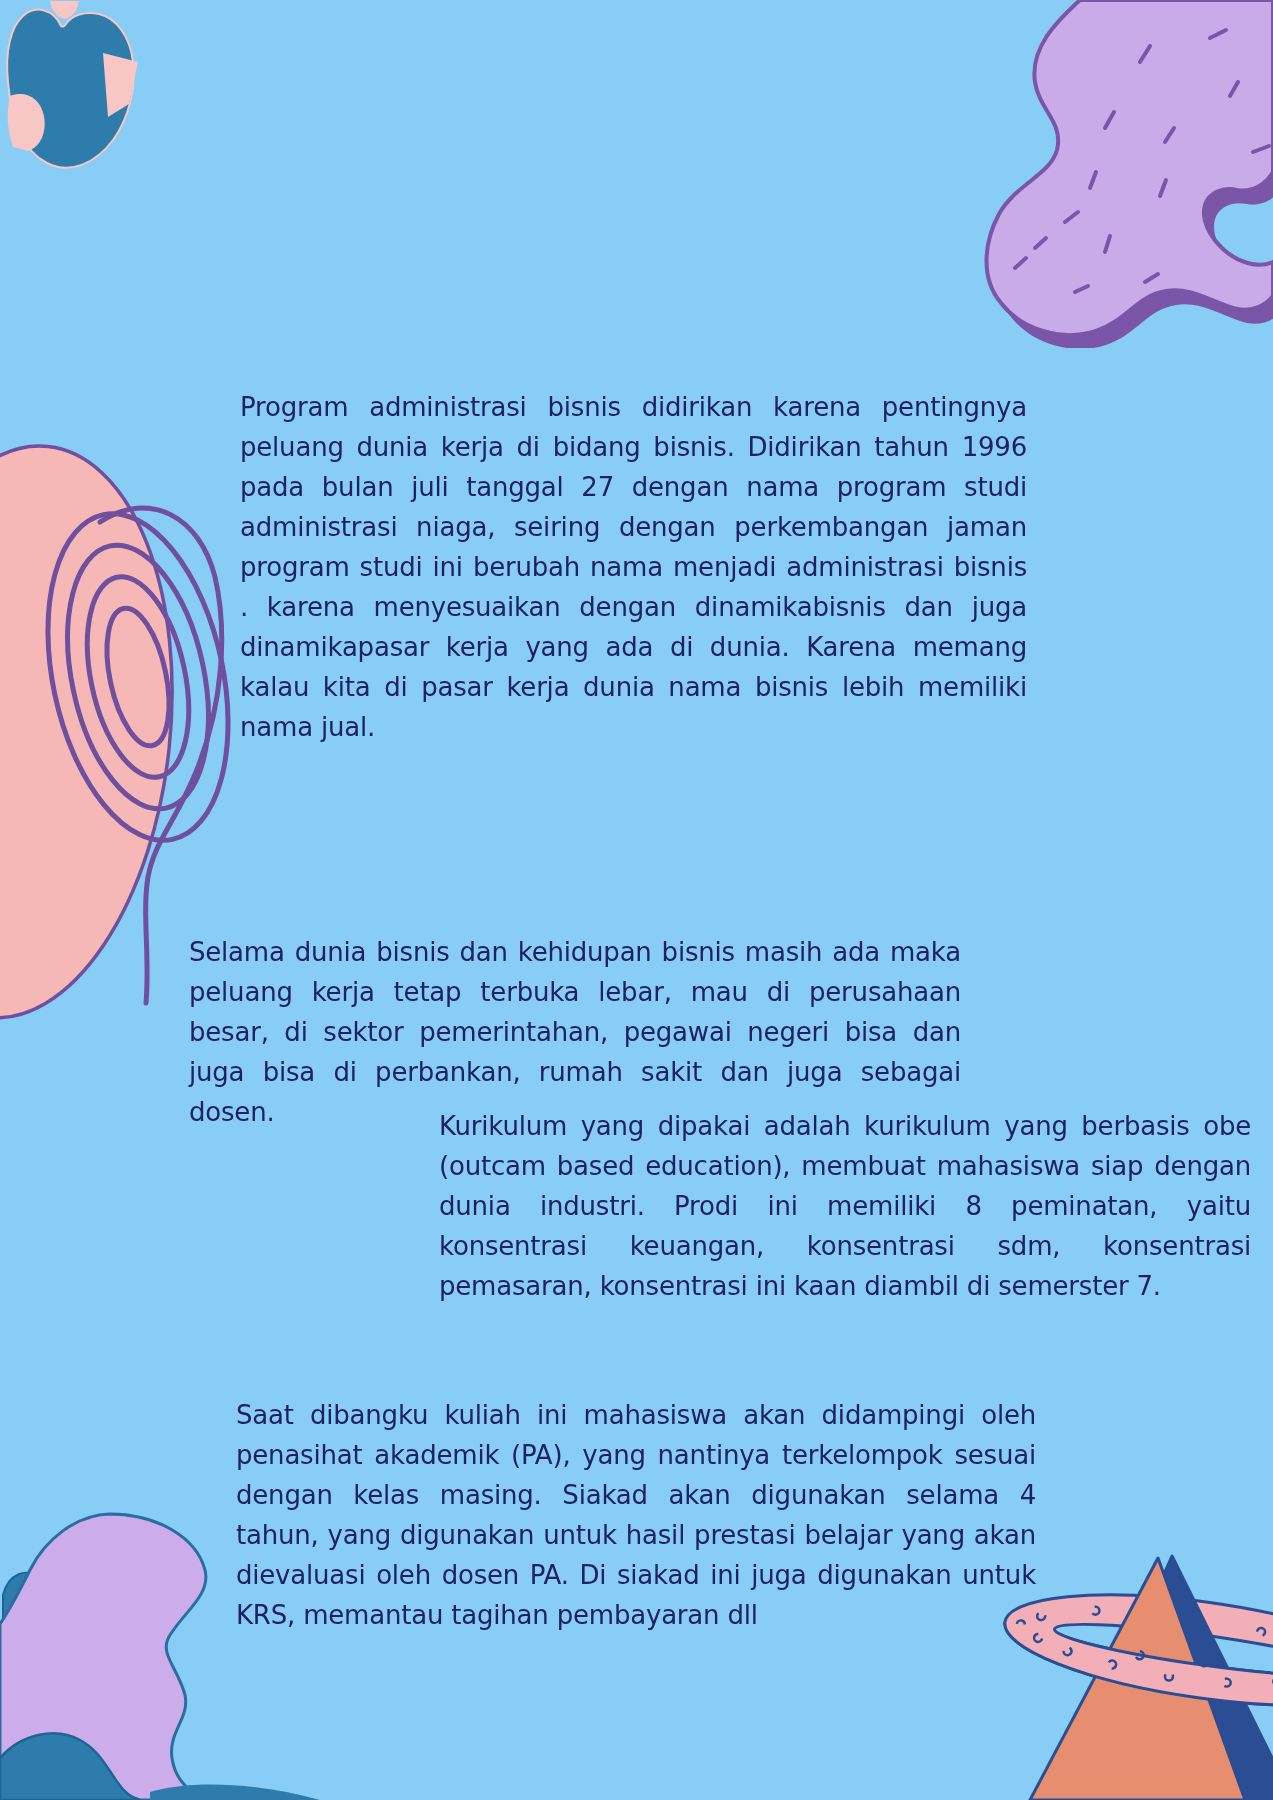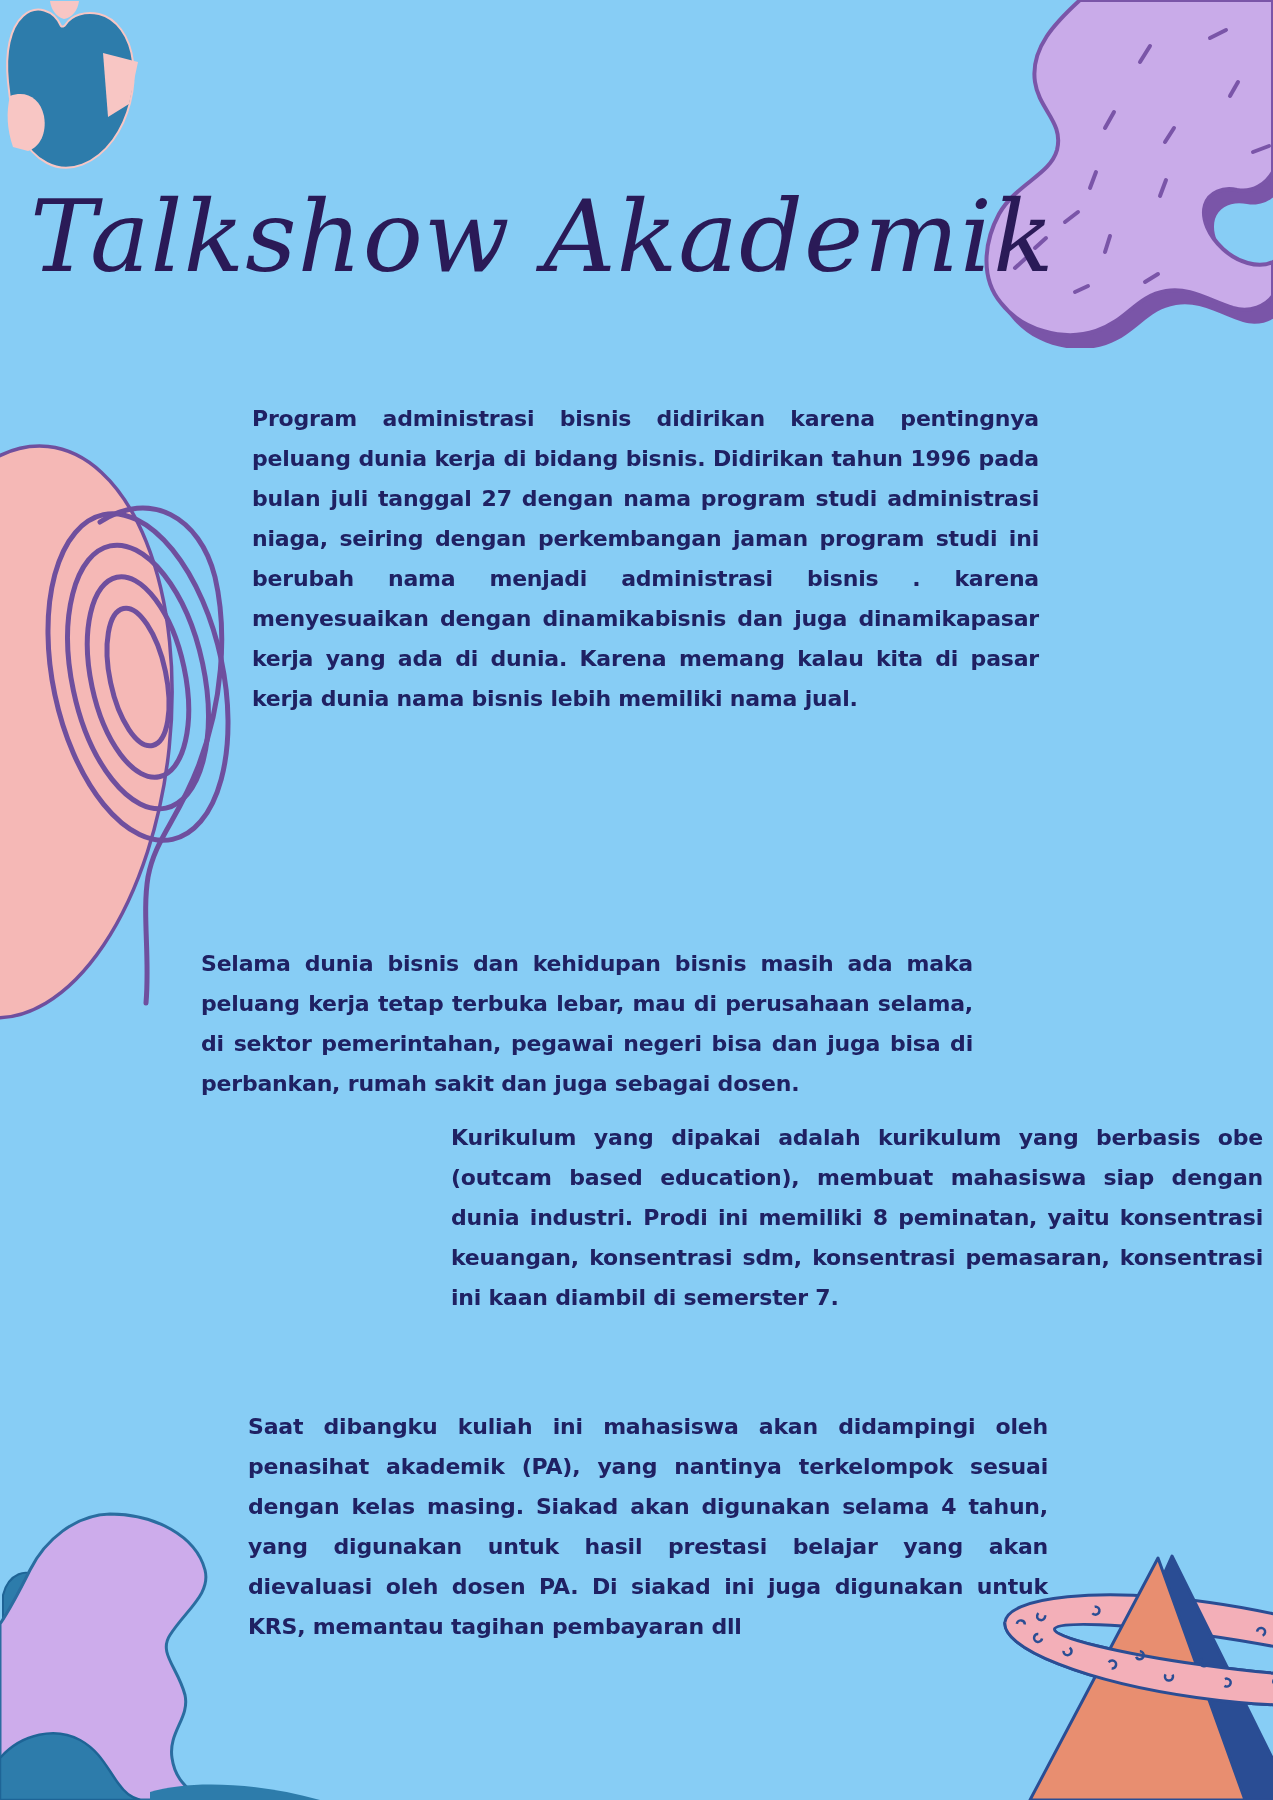--- a/index.html
+++ b/index.html
@@ -19,28 +19,27 @@
     font-family:"DejaVu Serif","Liberation Serif",serif;
     font-style:italic;
     font-weight:500;
     font-size:100px;
     letter-spacing:1px;
     color:var(--title_color,#2a1a57);
     white-space:nowrap;
   }
   .para{
     position:absolute;z-index:2;
-    margin:16px;
-    font-size:22px;
+    margin:4px;
+    font-size:26px;
     line-height:40px;
     letter-spacing:-0.2px;
     color:var(--body_color,#1f2163);
     text-align:justify;
     text-align-last:left;
-    font-weight:bold;
   }
   #para-1{left:236px;top:383px;width:787px;}
   #para-2{left:448px;top:719px;width:802px;}
   #para-3{left:185px;top:928px;width:772px;}
   #para-4{left:435px;top:1102px;width:812px;}
   #para-5{left:232px;top:1391px;width:800px;}
 </style>
 </head>
 <body>
 
@@ -132,20 +131,19 @@
         <circle cx="152" cy="139" r="4" stroke-dasharray="18 8" stroke-dashoffset="12"></circle>
         <circle cx="210" cy="143" r="4" stroke-dasharray="18 8" stroke-dashoffset="4"></circle>
         <circle cx="268" cy="141" r="4" stroke-dasharray="18 8" stroke-dashoffset="10"></circle>
         <circle cx="318" cy="133" r="4" stroke-dasharray="18 8" stroke-dashoffset="16"></circle>
         <circle cx="178" cy="126" r="4" stroke-dasharray="18 8" stroke-dashoffset="8"></circle>
         <circle cx="243" cy="124" r="4" stroke-dasharray="18 8" stroke-dashoffset="2"></circle>
       </g>
     </g>
   </svg>
 
-  <h1 id="page-title">Talkshow Akademik</h1>
 
   <p id="para-1" class="para">Program administrasi bisnis didirikan karena pentingnya peluang dunia kerja di bidang bisnis. Didirikan tahun 1996 pada bulan juli tanggal 27 dengan nama program studi administrasi niaga, seiring dengan perkembangan jaman program studi ini berubah nama menjadi administrasi bisnis . karena menyesuaikan dengan dinamikabisnis dan juga dinamikapasar kerja yang ada di dunia. Karena memang kalau kita di pasar kerja dunia nama bisnis lebih memiliki nama jual.</p>
-  <p id="para-3" class="para">Selama dunia bisnis dan kehidupan bisnis masih ada maka peluang kerja tetap terbuka lebar, mau di perusahaan selama, di sektor pemerintahan, pegawai negeri bisa dan juga bisa di perbankan, rumah sakit dan juga sebagai dosen.</p>
+  <p id="para-3" class="para">Selama dunia bisnis dan kehidupan bisnis masih ada maka peluang kerja tetap terbuka lebar, mau di perusahaan besar, di sektor pemerintahan, pegawai negeri bisa dan juga bisa di perbankan, rumah sakit dan juga sebagai dosen.</p>
   <p id="para-4" class="para">Kurikulum yang dipakai adalah kurikulum yang berbasis obe (outcam based education), membuat mahasiswa siap dengan dunia industri. Prodi ini memiliki 8 peminatan, yaitu konsentrasi keuangan, konsentrasi sdm, konsentrasi pemasaran, konsentrasi ini kaan diambil di semerster 7.</p>
   <p id="para-5" class="para">Saat dibangku kuliah ini mahasiswa akan didampingi oleh penasihat akademik (PA), yang nantinya terkelompok sesuai dengan kelas masing. Siakad akan digunakan selama 4 tahun, yang digunakan untuk hasil prestasi belajar yang akan dievaluasi oleh dosen PA. Di siakad ini juga digunakan untuk KRS, memantau tagihan pembayaran dll</p>
 
 </div>
 
 </body></html>

